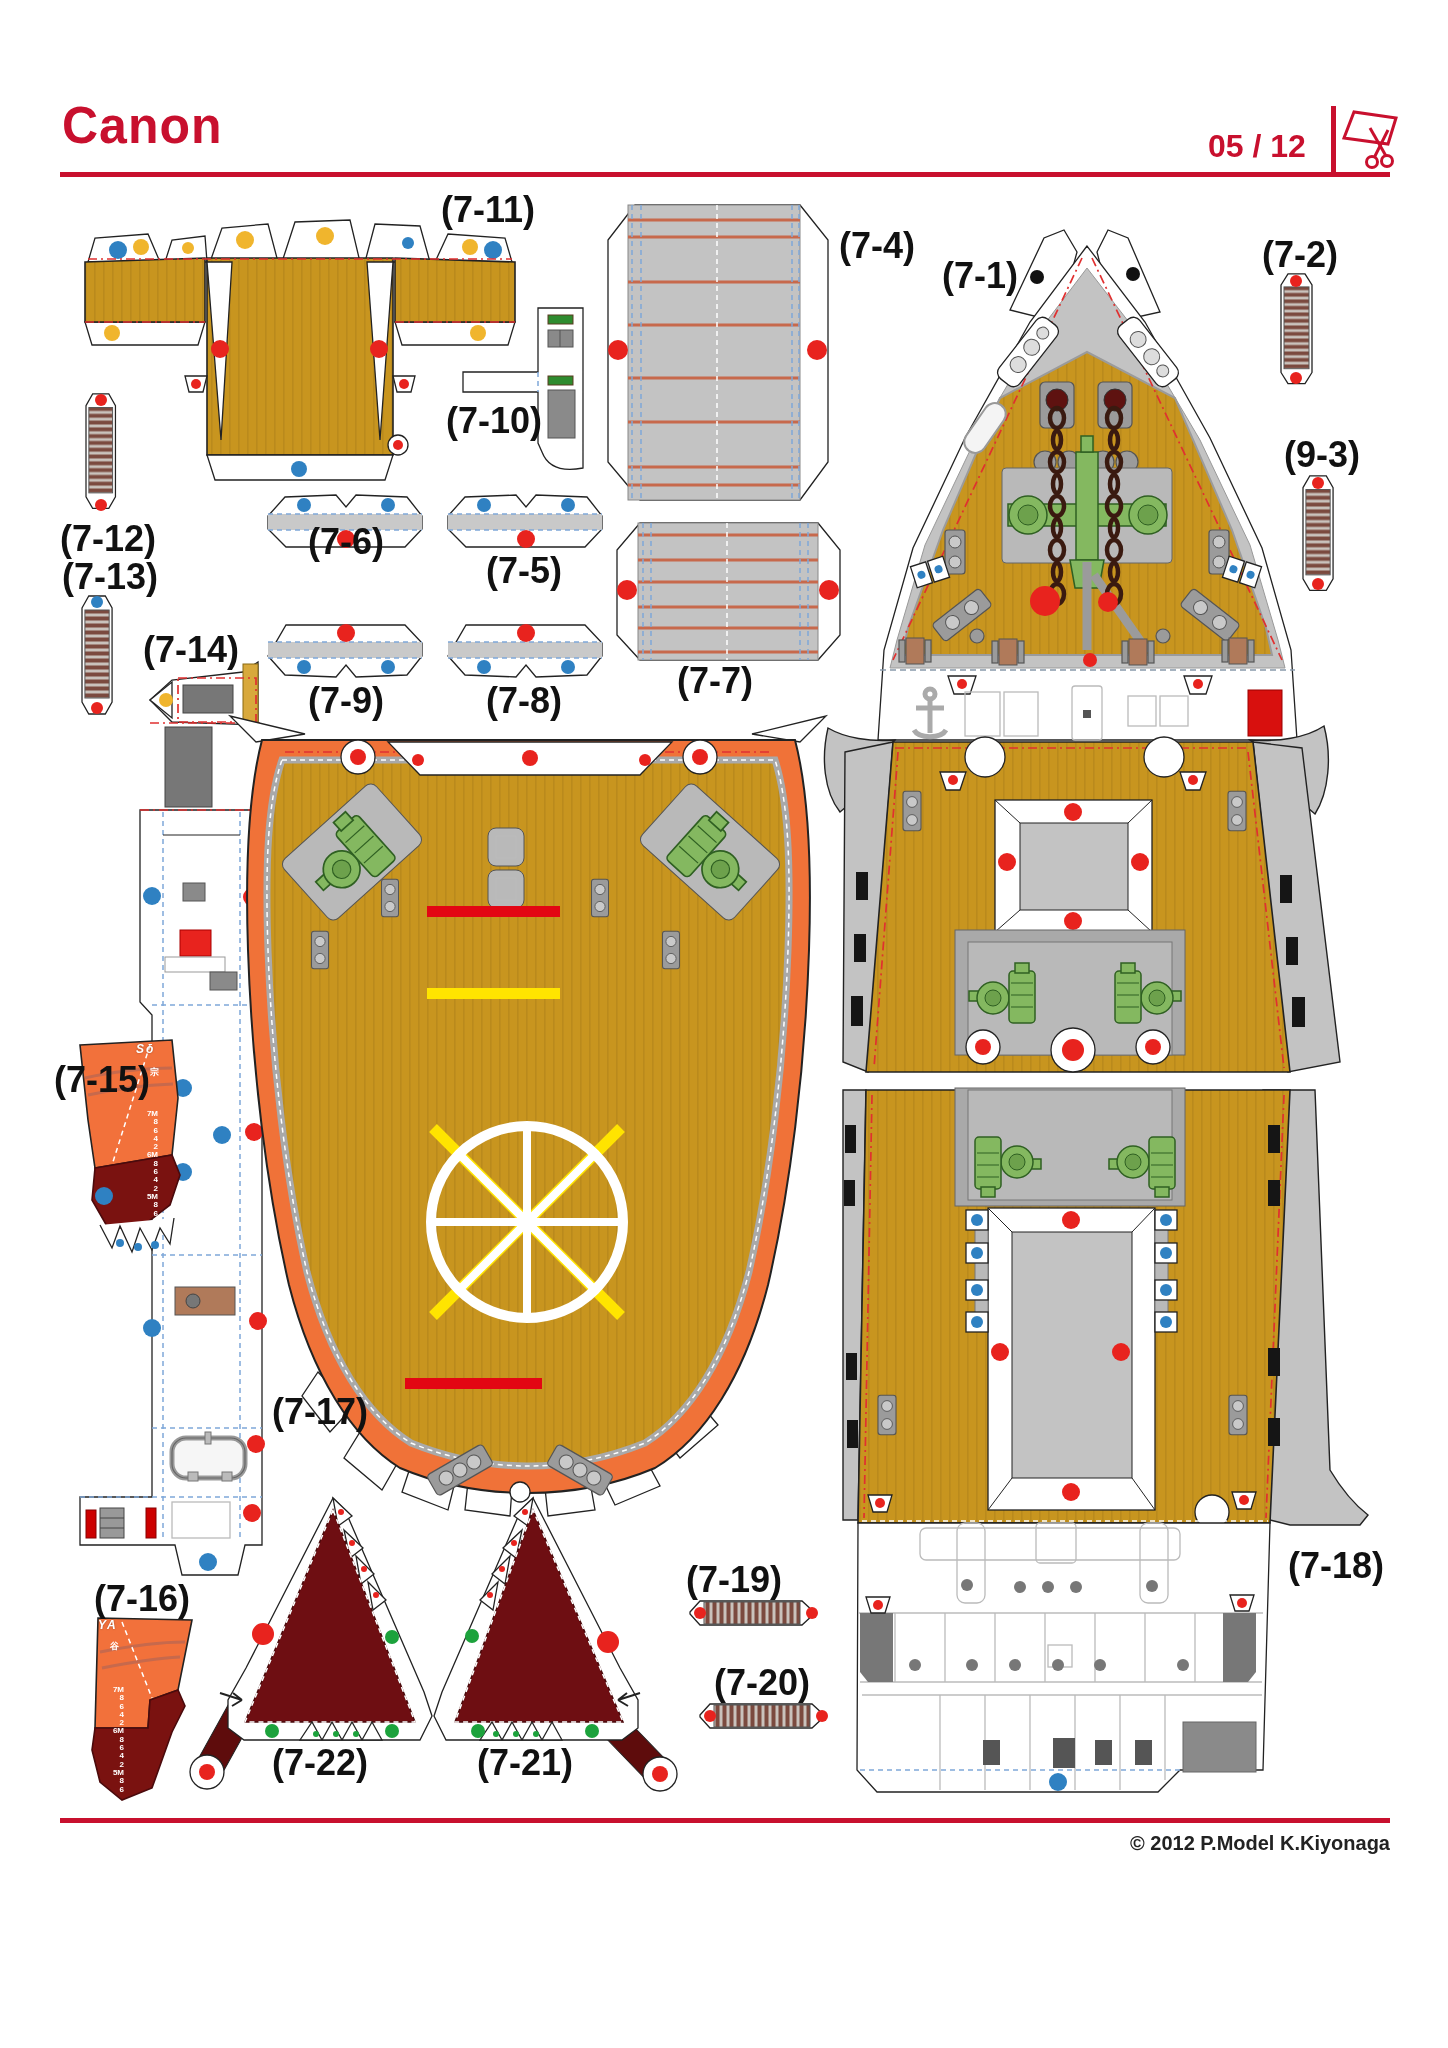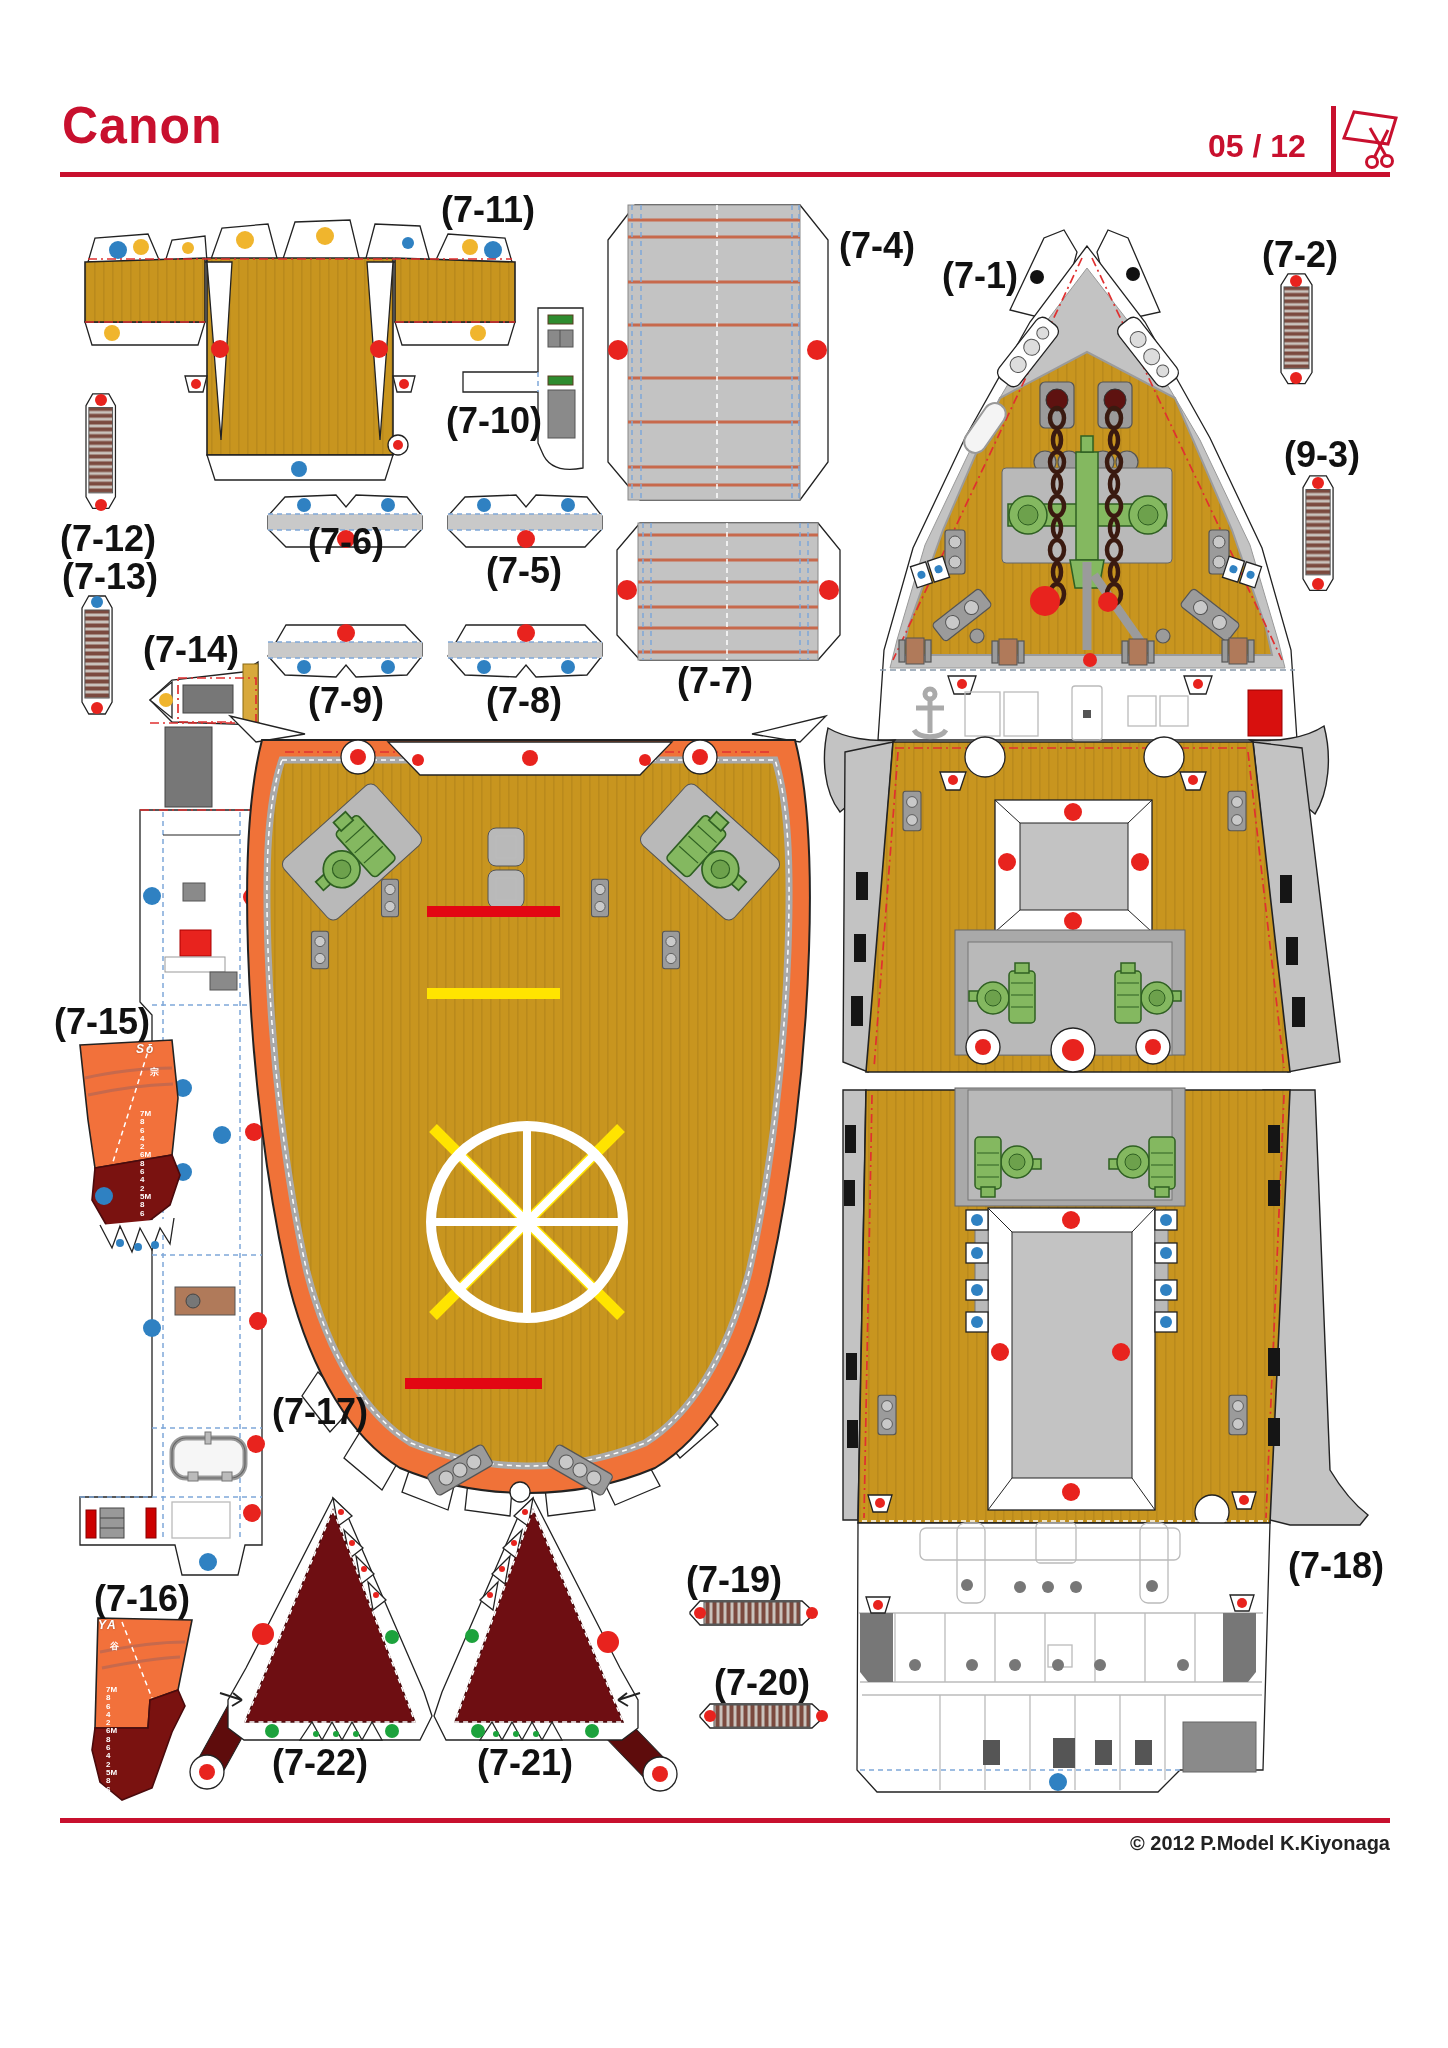--- a/index.html
+++ b/index.html
@@ -11,21 +11,21 @@
   .pageno{left:1208px;top:128px;font-size:32px;font-weight:bold;color:#C8102E;}
   .vline{left:1331px;top:106px;width:5px;height:70px;background:#C8102E;}
   .hrule{left:60px;width:1330px;height:5px;background:#C8102E;}
   .copyright{top:1832px;right:58px;font-size:20px;color:#222;font-weight:bold;}
   .plabel{position:absolute;transform:translate(-50%,-50%);font-size:36px;font-weight:bold;
           color:#111;white-space:nowrap;}
   .shipname{position:absolute;color:#fff;font-weight:bold;font-style:italic;font-size:12px;
             letter-spacing:2px;text-shadow:0 0 2px rgba(0,0,0,.35);}
   .kanji{position:absolute;color:#fff;font-weight:bold;font-size:9px;}
   .draft{position:absolute;color:#fff;font-weight:bold;font-size:8px;line-height:8.3px;
-         white-space:pre-line;text-align:left;width:18px;}
+         white-space:pre-line;text-align:right;width:18px;}
   .wt{fill:#fff;stroke:#222;stroke-width:1.3;}
   .g{fill:url(#wood);stroke:#222;stroke-width:1.6;}
   .gr{fill:#C3C3C3;stroke:#222;stroke-width:1.4;}
   .gy2{fill:#9B9B9B;stroke:#555;stroke-width:1.2;}
   .dr{fill:#E8231E;}.db{fill:#2F81C2;}.dy{fill:#F0B52D;}.dg{fill:#1CA23C;}
   .bd{stroke:#7FA8D9;stroke-dasharray:5 4;fill:none;stroke-width:1.5;}
   .rd{stroke:#E03030;stroke-dasharray:9 4 2 4;fill:none;stroke-width:1.7;}
   .wd{stroke:#fff;stroke-dasharray:5 4;fill:none;stroke-width:1.5;}
   .or{stroke:#C7694C;stroke-width:3;fill:none;}
   .grn{fill:#84B860;stroke:#2F6022;stroke-width:1.5;}
@@ -754,21 +754,21 @@
 <div class="plabel" style="left:524px;top:571px">(7-5)</div>
 <div class="plabel" style="left:346px;top:542px">(7-6)</div>
 <div class="plabel" style="left:715px;top:681px">(7-7)</div>
 <div class="plabel" style="left:524px;top:701px">(7-8)</div>
 <div class="plabel" style="left:346px;top:701px">(7-9)</div>
 <div class="plabel" style="left:494px;top:421px">(7-10)</div>
 <div class="plabel" style="left:488px;top:210px">(7-11)</div>
 <div class="plabel" style="left:108px;top:539px">(7-12)</div>
 <div class="plabel" style="left:110px;top:577px">(7-13)</div>
 <div class="plabel" style="left:191px;top:650px">(7-14)</div>
-<div class="plabel" style="left:102px;top:1022px">(7-15)</div>
+<div class="plabel" style="left:102px;top:1080px">(7-15)</div>
 <div class="plabel" style="left:142px;top:1599px">(7-16)</div>
 <div class="plabel" style="left:320px;top:1412px">(7-17)</div>
 <div class="plabel" style="left:1336px;top:1566px">(7-18)</div>
 <div class="plabel" style="left:734px;top:1580px">(7-19)</div>
 <div class="plabel" style="left:762px;top:1683px">(7-20)</div>
 <div class="plabel" style="left:525px;top:1763px">(7-21)</div>
 <div class="plabel" style="left:320px;top:1763px">(7-22)</div>
 
 <div class="shipname" style="left:136px;top:1042px">Sō</div>
 <div class="kanji" style="left:150px;top:1066px">宗</div>

